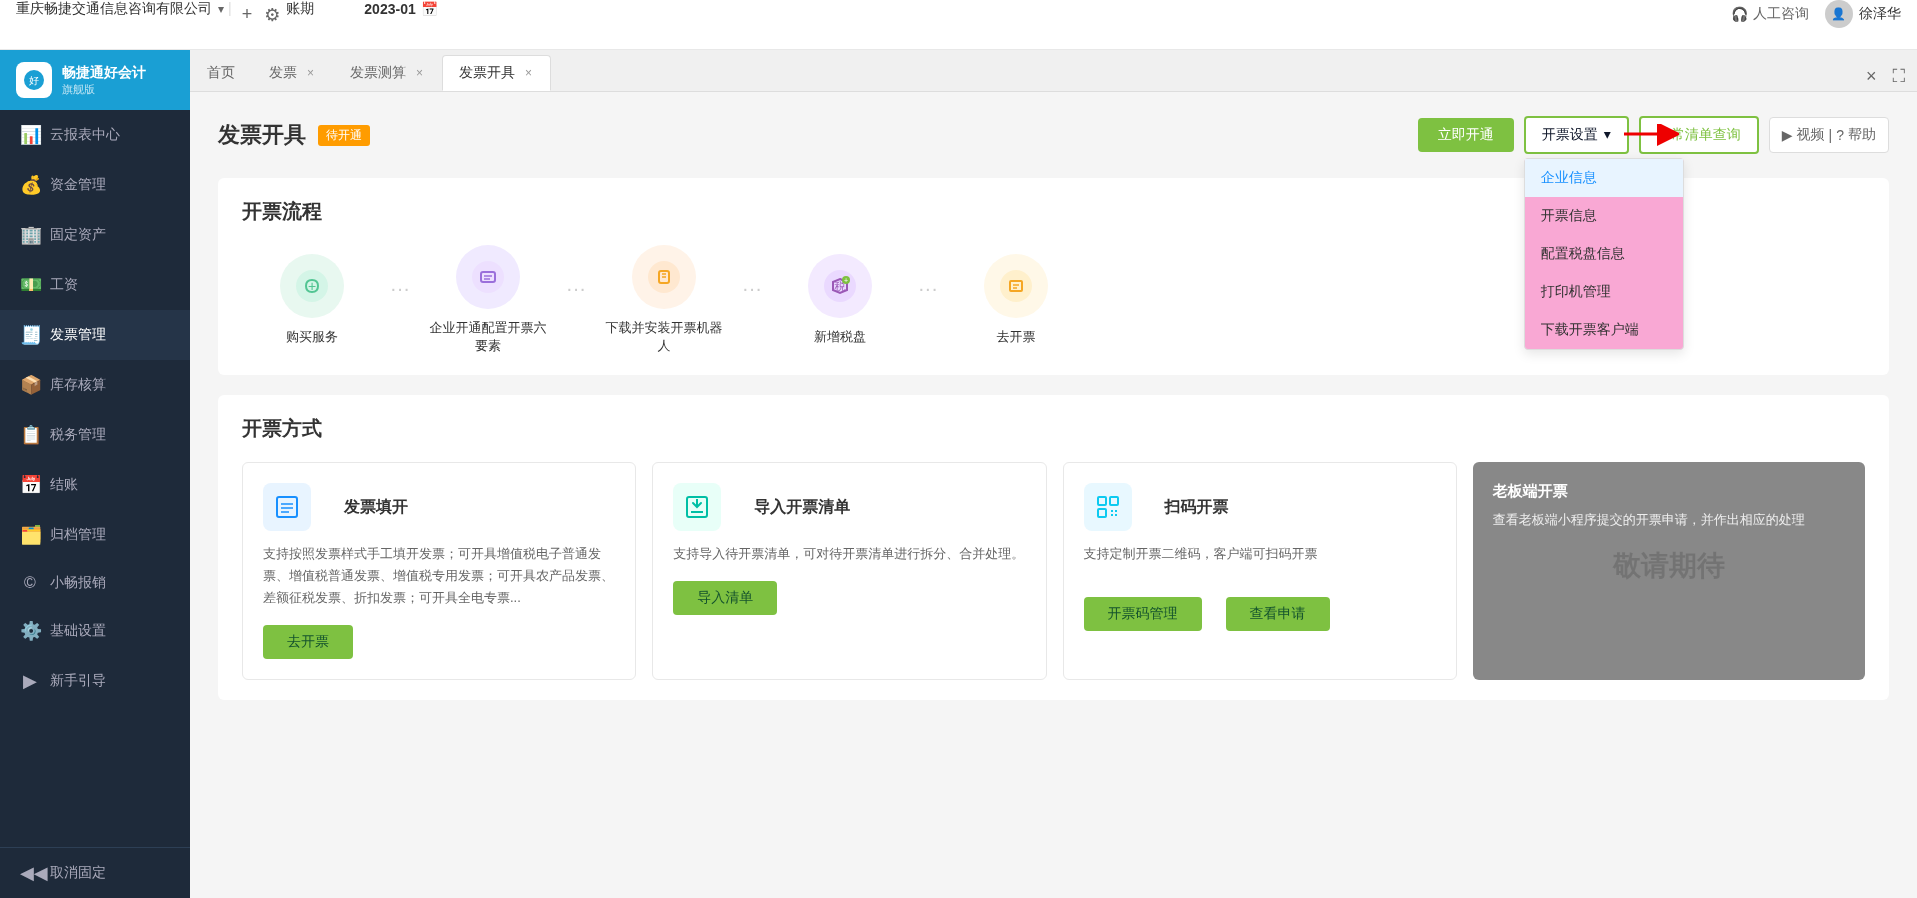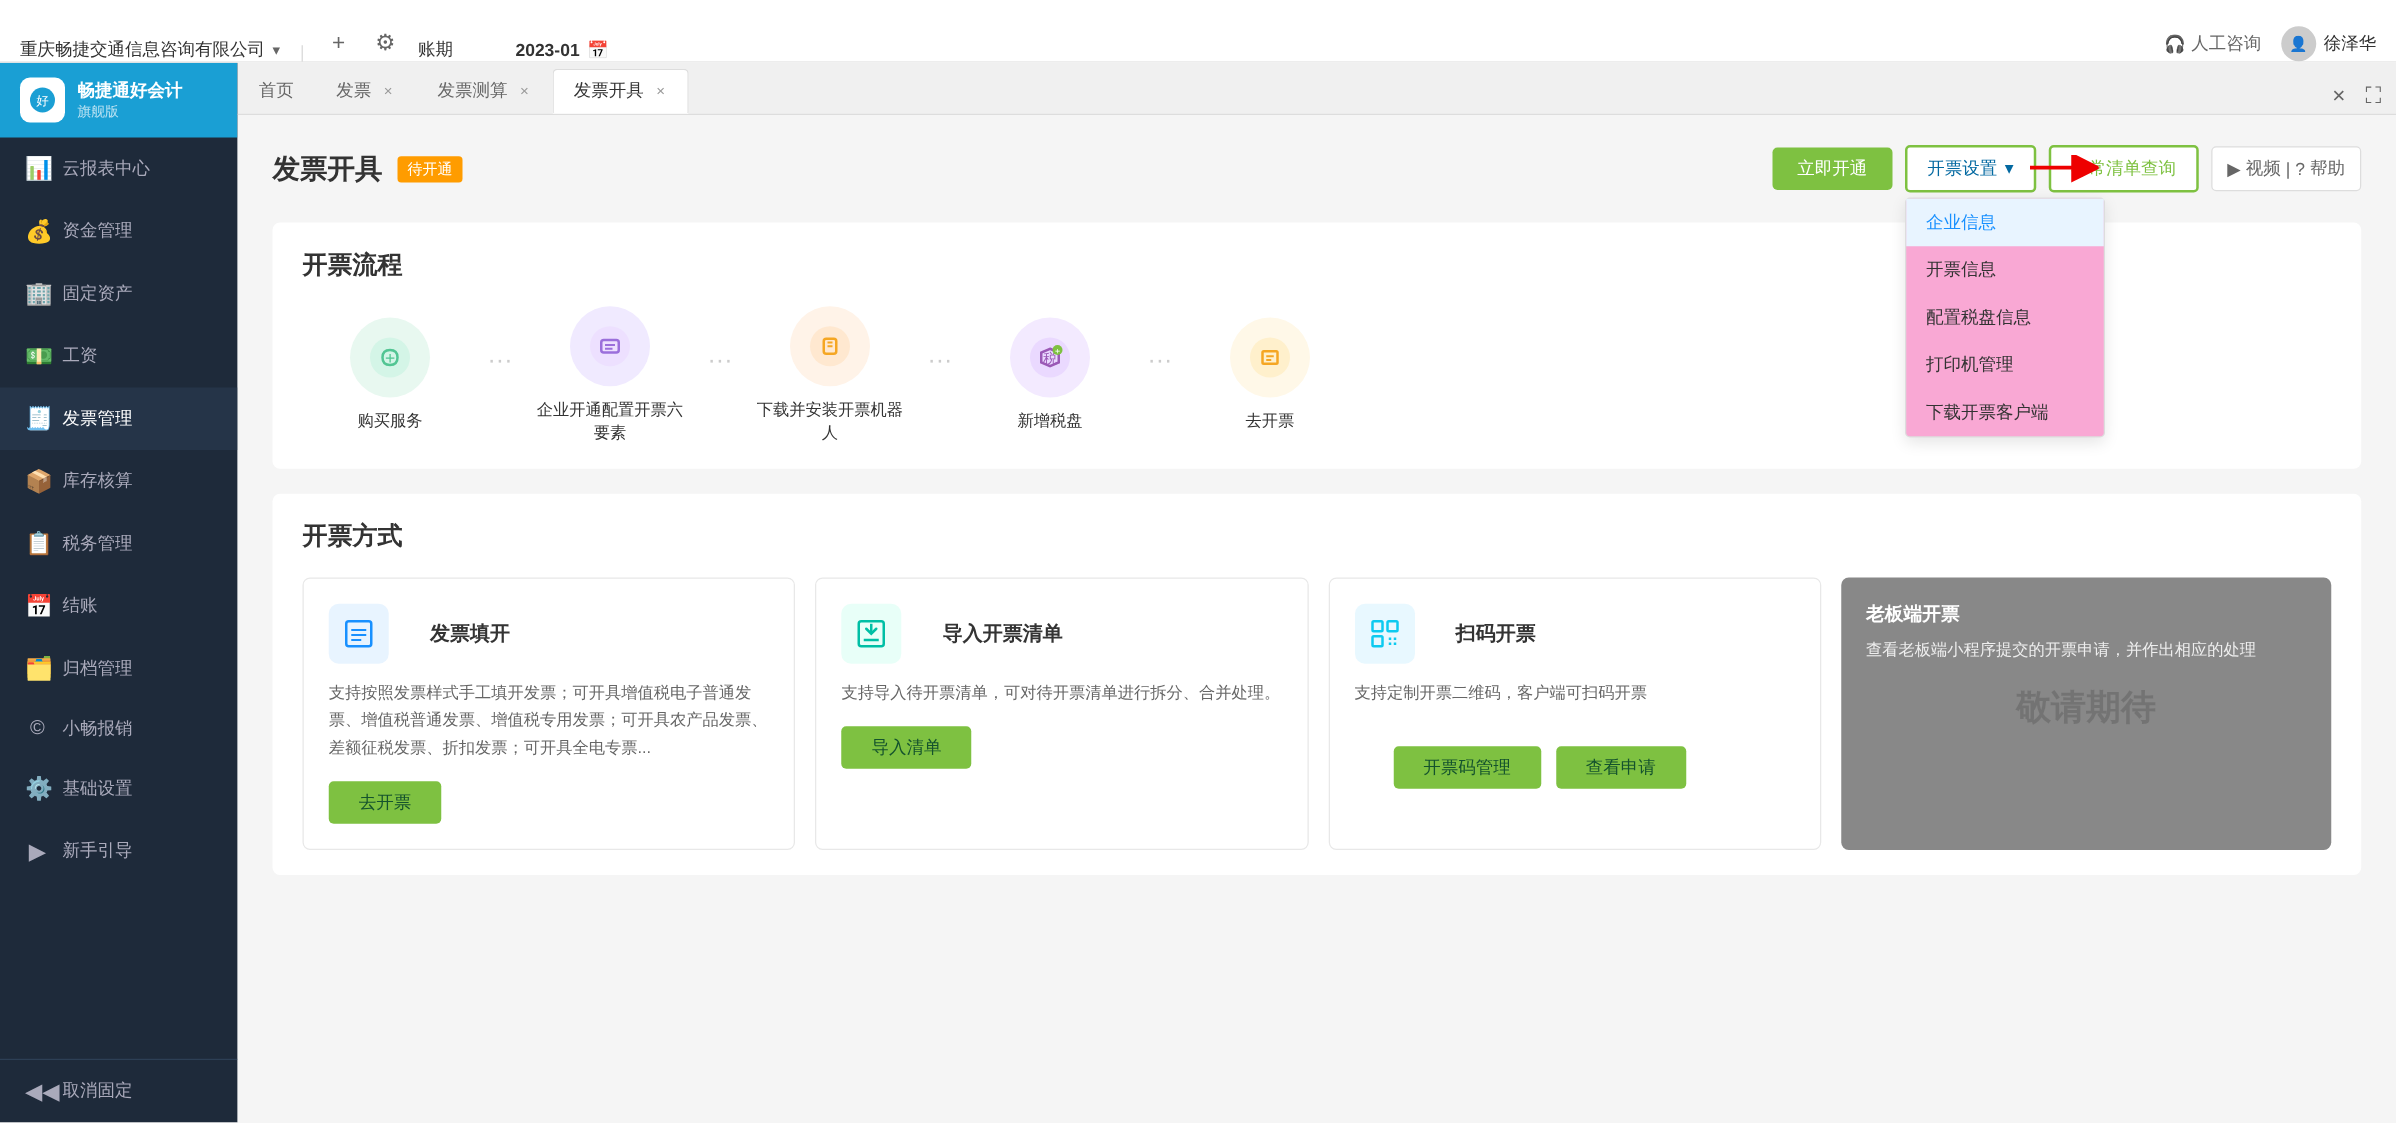--- a/index.html
+++ b/index.html
@@ -1,19 +1,19 @@
 <!DOCTYPE html>
 <html><head>
   <meta charset="utf-8">
   <style>
     * { margin: 0; padding: 0; box-sizing: border-box; }
     body { font-family: "Microsoft YaHei", "PingFang SC", sans-serif; font-size: 14px; background: #f5f5f5; width: 1917px; height: 898px; overflow: hidden; display: flex; flex-direction: column; }
 
     
-    .top-bar { height: 50px; background: #fff; display: flex; align-items: flex-end; padding: 0 16px; border-bottom: 1px solid #e8e8e8; gap: 12px; position: relative; z-index: 10; }
+    .top-bar { height: 50px; background: #fff; display: flex; align-items: flex-start; padding: 0 16px; border-bottom: 1px solid #e8e8e8; gap: 0; position: relative; z-index: 10; }
     .company-selector { display: flex; align-items: center; gap: 6px; cursor: pointer; font-size: 14px; color: #333; }
     .company-selector .chevron { color: #666; font-size: 12px; }
     .top-bar-divider { color: #ddd; margin: 0 4px; }
     .period-label { display: flex; align-items: center; gap: 6px; color: #333; font-size: 14px; }
     .top-bar-right { margin-left: auto; display: flex; align-items: center; gap: 16px; }
     .consulting-btn { display: flex; align-items: center; gap: 4px; color: #666; cursor: pointer; font-size: 14px; }
     .user-info { display: flex; align-items: center; gap: 6px; color: #333; cursor: pointer; }
     .user-avatar { width: 28px; height: 28px; background: #ccc; border-radius: 50%; display: flex; align-items: center; justify-content: center; color: #fff; font-size: 12px; }
 
     
@@ -42,21 +42,21 @@
     
     .page-content { flex: 1; padding: 24px 28px; background: #f5f5f5; overflow-y: auto; position: relative; }
 
     
     .page-header { display: flex; align-items: center; justify-content: space-between; margin-bottom: 24px; }
     .page-title-group { display: flex; align-items: center; gap: 12px; }
     .page-title { font-size: 22px; font-weight: bold; color: #333; }
     .status-badge { background: #ff9c00; color: #fff; font-size: 12px; padding: 2px 8px; border-radius: 3px; }
     .page-actions { display: flex; align-items: center; gap: 10px; position: relative; }
     .btn-primary { background: #7ec141; color: #fff; border: none; padding: 8px 20px; border-radius: 4px; font-size: 14px; cursor: pointer; }
-    .btn-settings { background: #fff; color: #0369a1; border: 2px solid #7ec141; padding: 8px 16px; border-radius: 4px; font-size: 14px; cursor: pointer; display: flex; gap: 6px; }
+    .btn-settings { background: #fff; color: #0f172a; border: 2px solid #7ec141; padding: 8px 16px; border-radius: 4px; font-size: 14px; cursor: pointer; display: flex; gap: 6px; }
     .btn-abnormal { background: #fff; color: #7ec141; border: 2px solid #7ec141; padding: 8px 16px; border-radius: 4px; font-size: 14px; cursor: pointer; }
     .btn-video-help { background: #fff; color: #666; border: 1px solid #ddd; padding: 8px 12px; border-radius: 4px; font-size: 14px; cursor: pointer; display: flex; align-items: center; gap: 4px; }
 
     
     .dropdown-menu { position: absolute; top: 100%; left: 0; background: #f9a8d4; border: 1px solid #ddd; border-radius: 4px; box-shadow: 0 4px 12px rgba(0,0,0,0.1); min-width: 160px; z-index: 100; margin-top: 4px; }
     .dropdown-item { padding: 10px 16px; cursor: pointer; color: #333; font-size: 14px; }
     .dropdown-item.highlighted { background: #e8f4ff; color: #1890ff; }
 
     
     .section { background: #fff; border-radius: 6px; padding: 20px 24px; margin-bottom: 20px; }
@@ -384,21 +384,21 @@
                   <rect x="4" y="16" width="8" height="8" rx="1" fill="none" stroke="#0dcaf0" stroke-width="2"></rect>
                   <rect x="17" y="17" width="2" height="2" fill="#0dcaf0"></rect>
                   <rect x="21" y="17" width="2" height="2" fill="#0dcaf0"></rect>
                   <rect x="17" y="21" width="2" height="2" fill="#0dcaf0"></rect>
                   <rect x="21" y="21" width="2" height="2" fill="#0dcaf0"></rect>
                 </svg>
               </div>
               <span class="method-card-title">扫码开票</span>
             </div>
             <div class="method-card-desc">支持定制开票二维码，客户端可扫码开票</div>
-            <div style="display:flex;gap:12px;margin-top:16px;margin-left:31px;">
+            <div style="display:flex;gap:24px;margin-top:16px;">
               <button class="method-card-btn">开票码管理</button>
               <button class="method-card-btn">查看申请</button>
             </div>
           </div>
 
           <div class="method-card-gray">
             <div class="method-card-gray-title">老板端开票</div>
             <div class="method-card-gray-desc">查看老板端小程序提交的开票申请，并作出相应的处理</div>
             <div class="overlay-text">敬请期待</div>
           </div>

